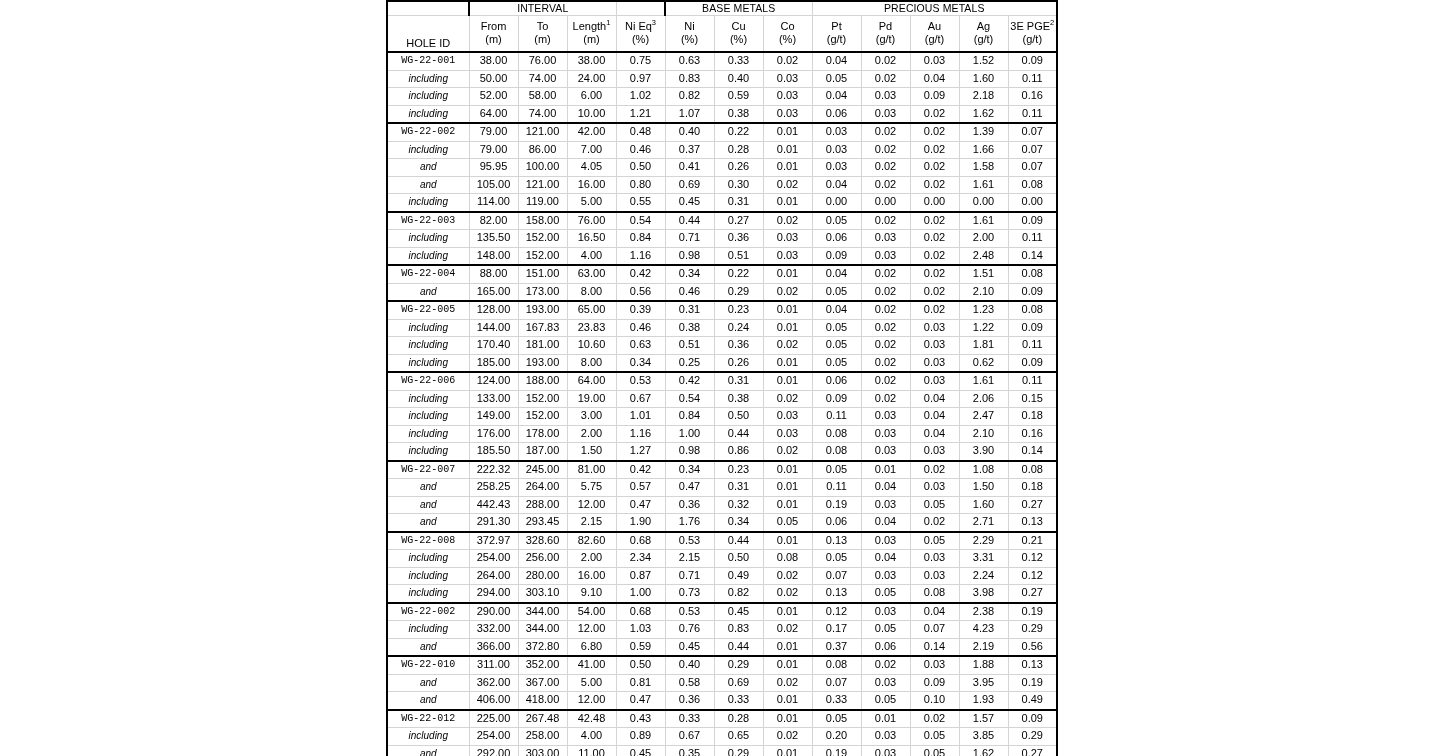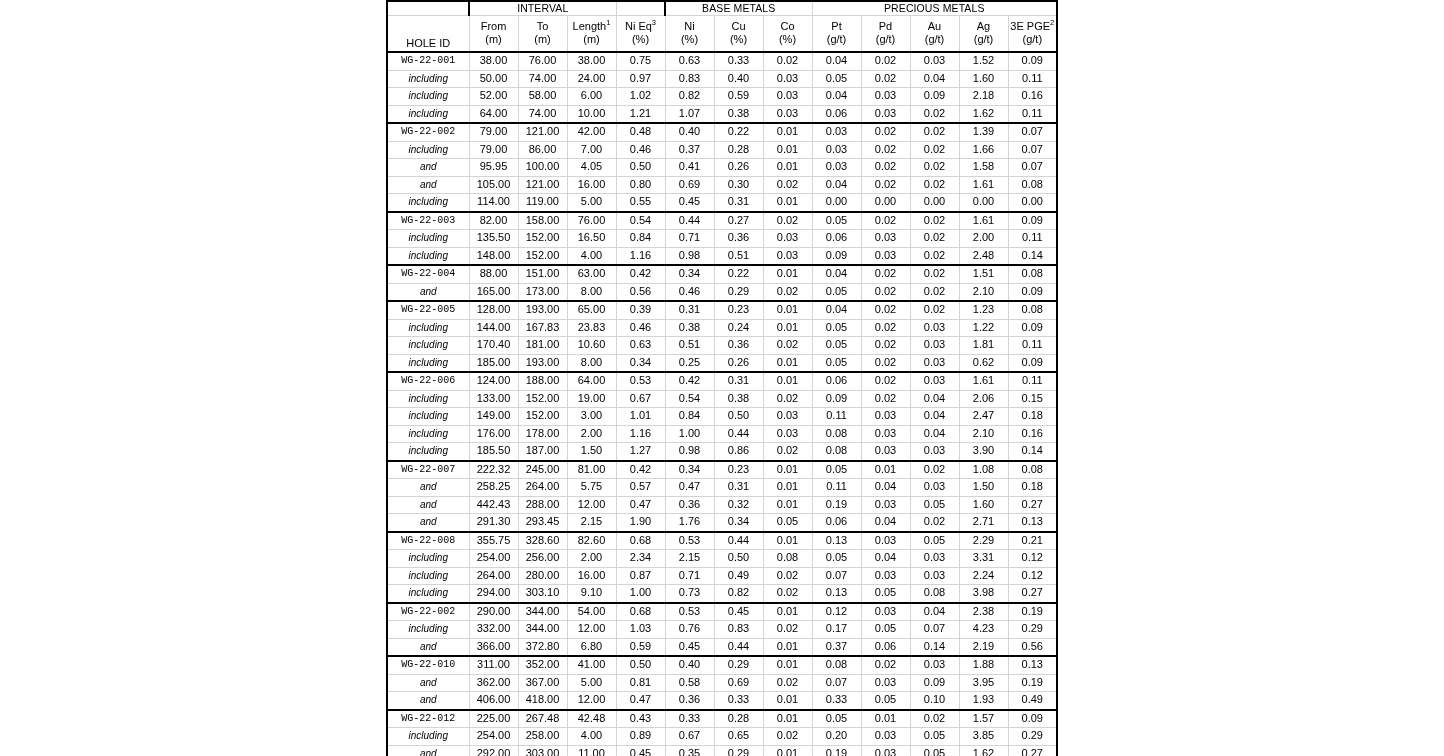--- a/index.html
+++ b/index.html
@@ -588,21 +588,21 @@
           <td class="">0.34</td>
           <td class="sep-r">0.05</td>
           <td class="">0.06</td>
           <td class="">0.04</td>
           <td class="">0.02</td>
           <td class="">2.71</td>
           <td class="sep-r">0.13</td>
         </tr>
         <tr class="group-first">
           <td class="hole">WG-22-008</td>
-          <td class="sep-l tall">355.75</td>
+          <td class="sep-l tall">372.97</td>
           <td class="tall">328.60</td>
           <td class="sep-r tall">82.60</td>
           <td class="sep-r tall">0.68</td>
           <td class="tall">0.53</td>
           <td class="tall">0.44</td>
           <td class="sep-r tall">0.01</td>
           <td class="tall">0.13</td>
           <td class="tall">0.03</td>
           <td class="tall">0.05</td>
           <td class="tall">2.29</td>

